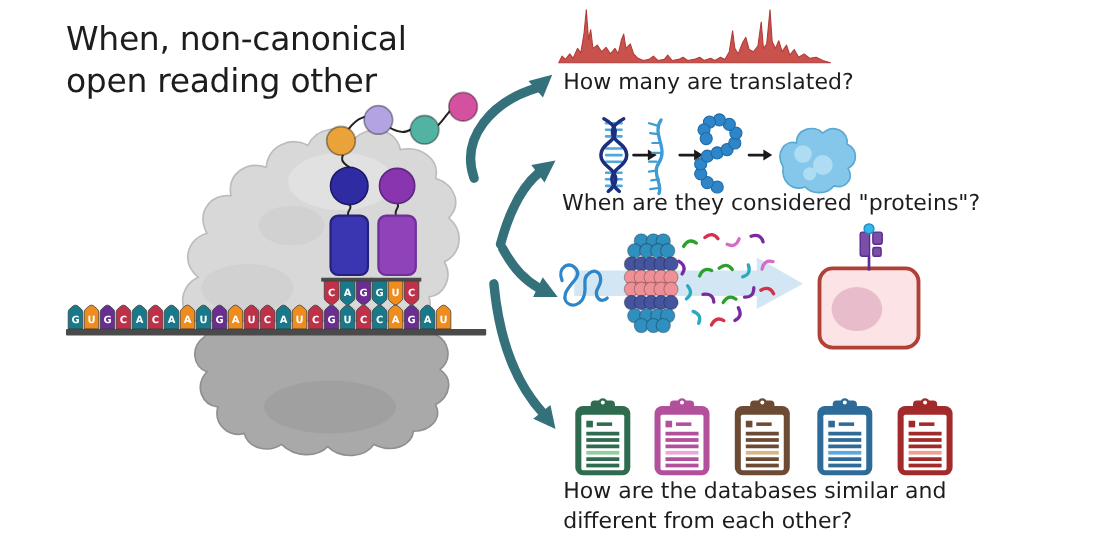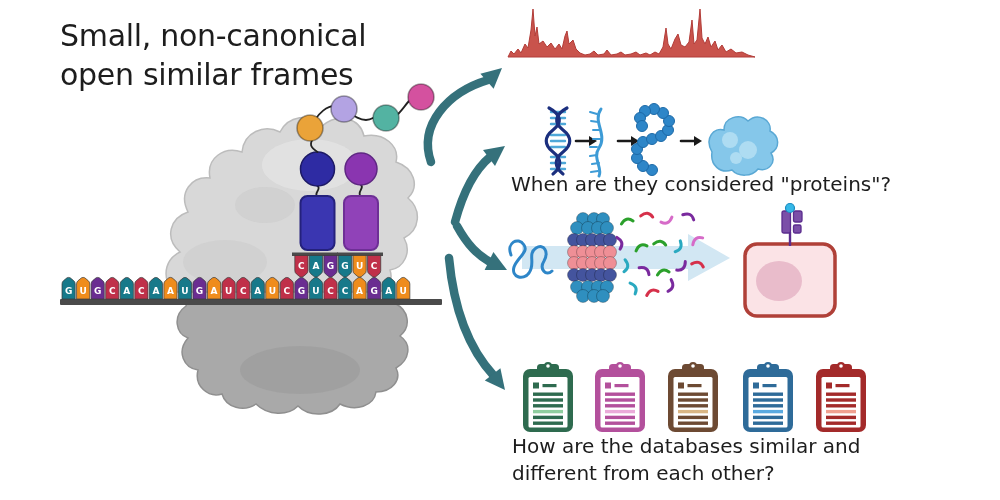--- a/index.html
+++ b/index.html
@@ -449,18 +449,19 @@
           <rect x="10" y="36.3" width="30" height="3.4" fill="#a32a2a"></rect>
           <rect x="10" y="42.1" width="30" height="3.4" fill="#a32a2a"></rect>
           <rect x="10" y="47.9" width="30" height="3.4" fill="#f0a090"></rect>
           <rect x="10" y="53.7" width="30" height="3.4" fill="#a32a2a"></rect>
           <rect x="10" y="59.5" width="30" height="3.4" fill="#a32a2a"></rect>
         </g>
       </g>
   </svg>
 
   <div id="title" class="txt">
-    <div>Small, non-canonical</div>
-    <div>open similar frames</div>
+    <div>When, non-canonical</div>
+    <div>open reading other</div>
   </div>
+  <div class="txt question" style="left:512px;top:61px">How many are translated?</div>
   <div class="txt question" style="left:511px;top:171px">When are they considered "proteins"?</div>
   <div id="q4t" class="txt question" style="left:512px;top:433px">How are the databases similar and different from each other?</div>
 </div>
 
 </body></html>

